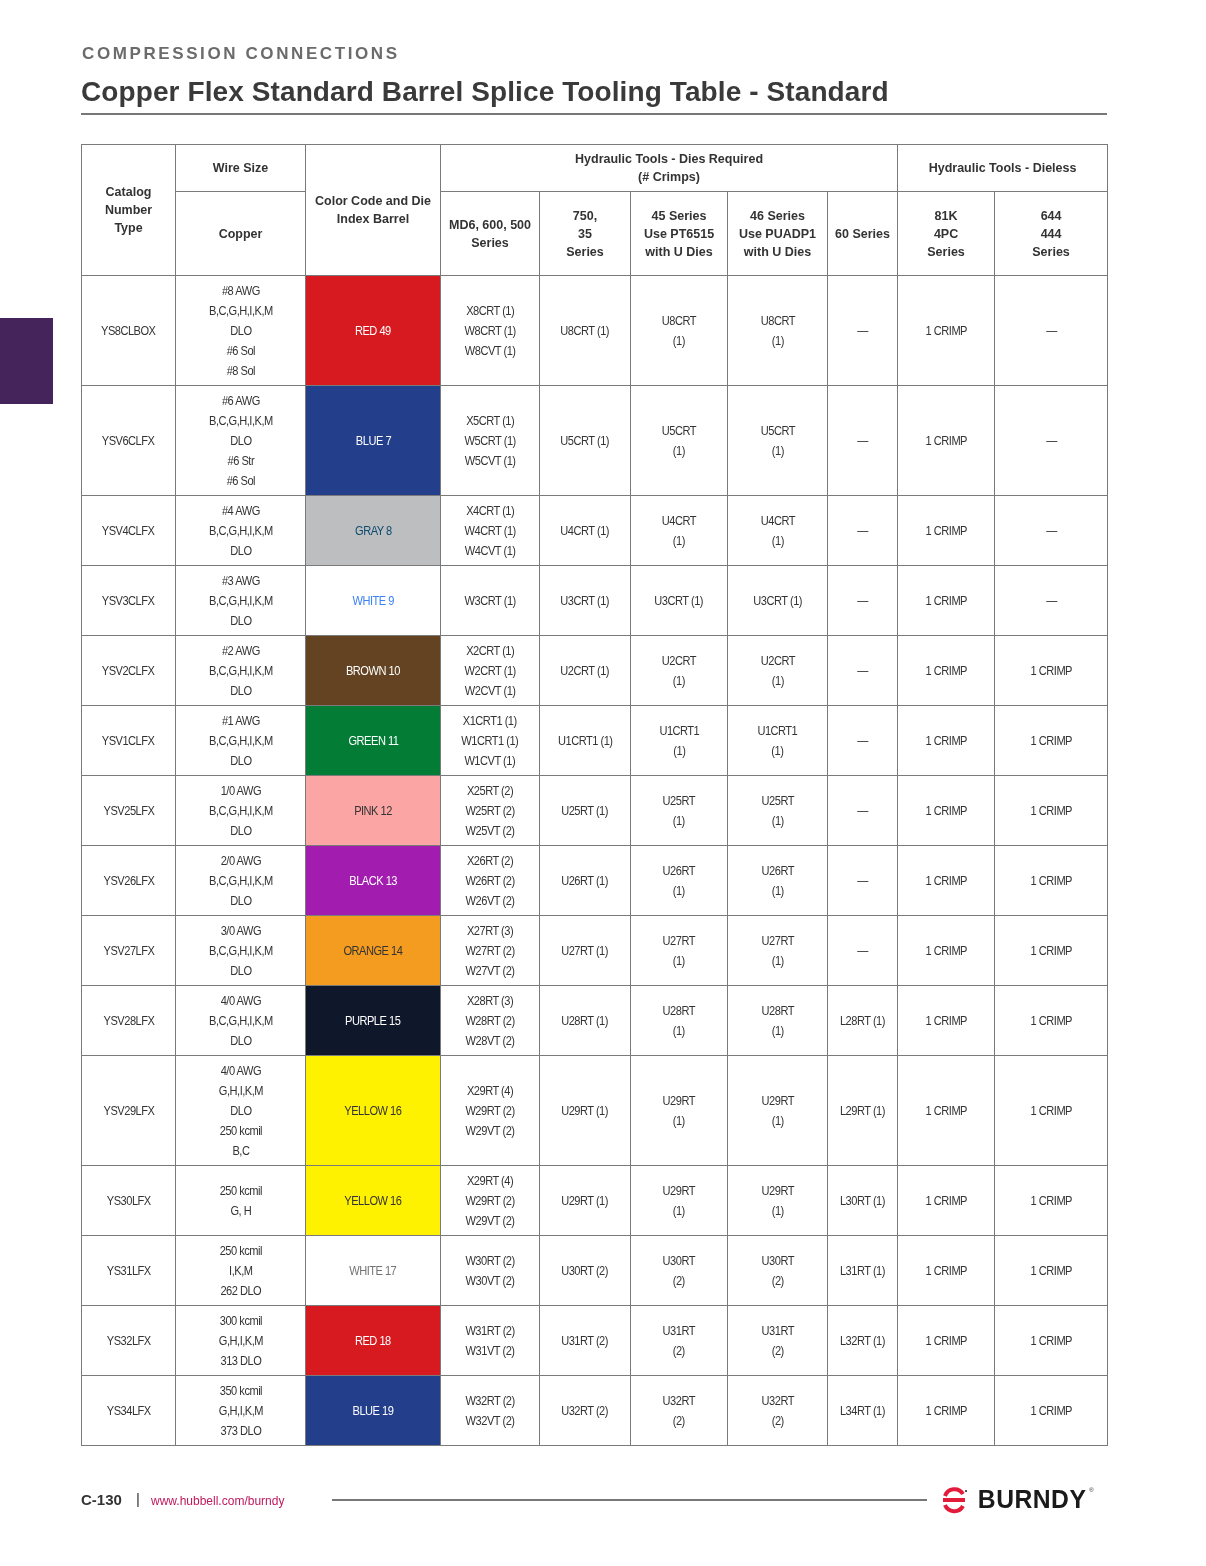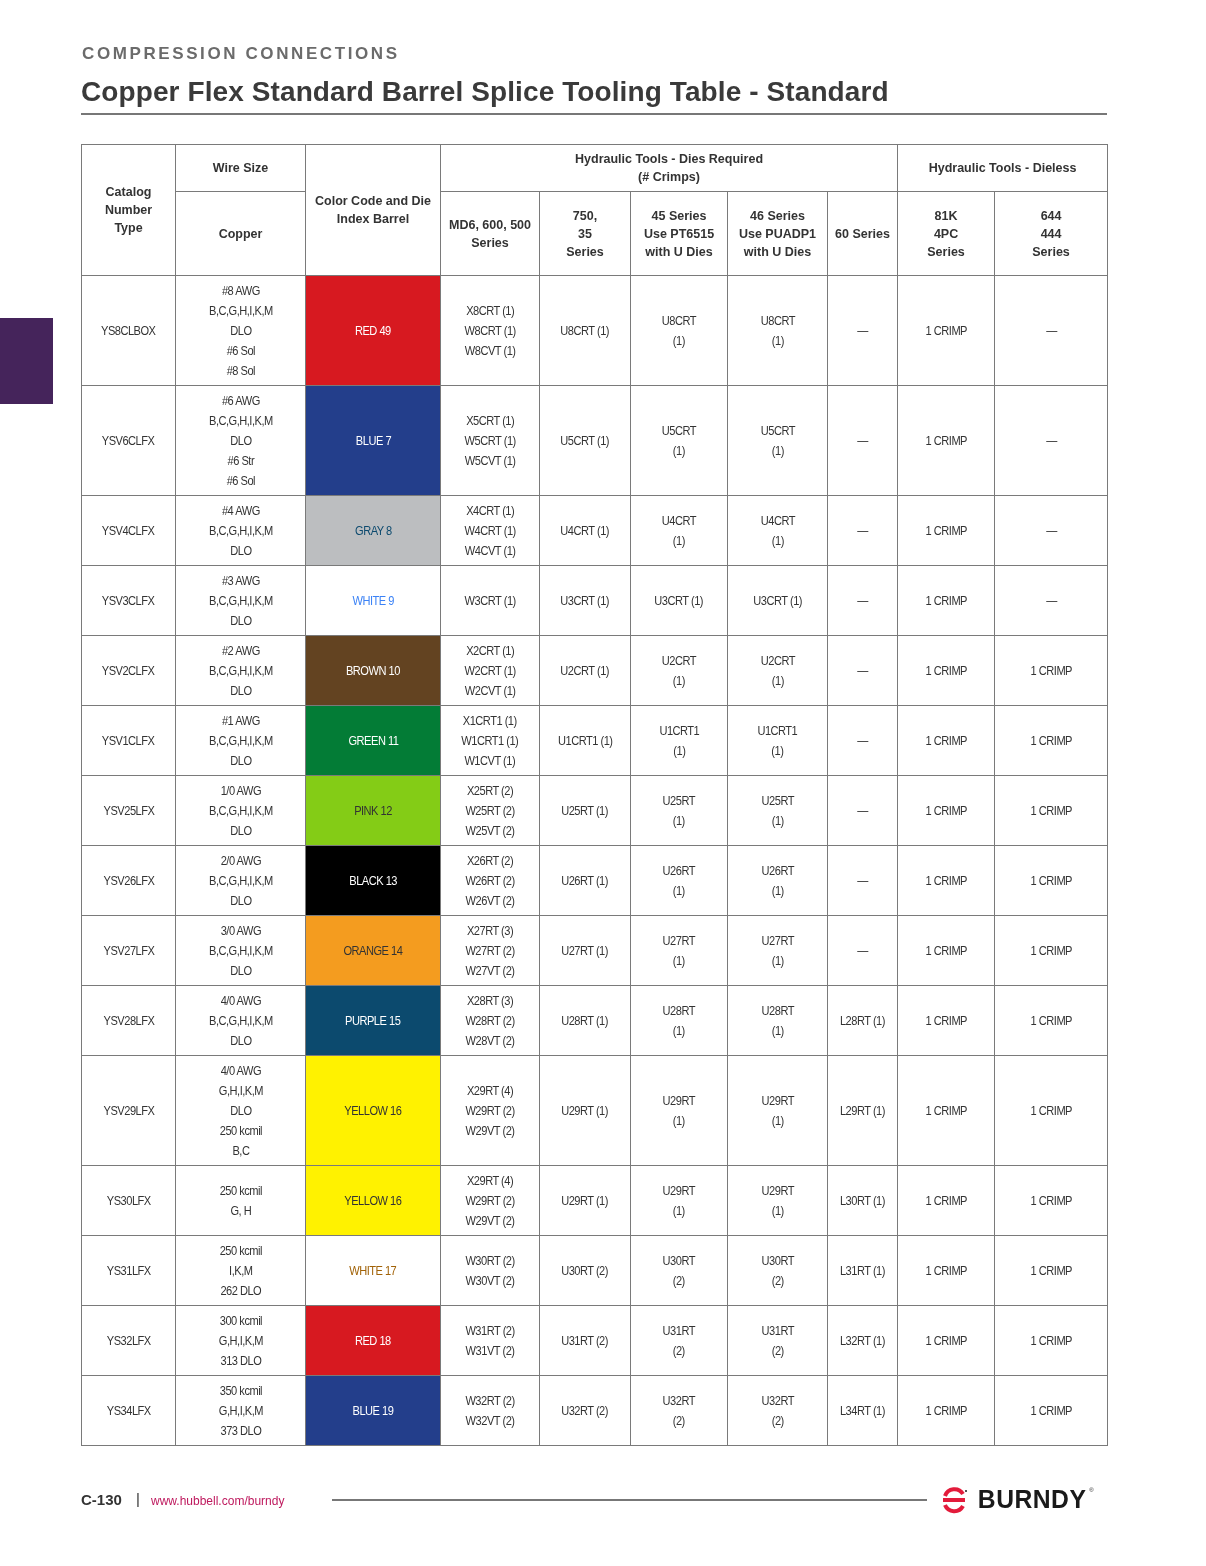--- a/index.html
+++ b/index.html
@@ -196,40 +196,40 @@
     <td><span class="cell-text">—</span></td>
     <td><span class="cell-text">1 CRIMP</span></td>
     <td><span class="cell-text">1 CRIMP</span></td>
   </tr>
 
   <tr style="height: 70px;">
     <td><span class="cell-text">YSV25LFX</span></td>
     <td><span class="cell-text">1/0 AWG
 B,C,G,H,I,K,M
 DLO</span></td>
-    <td class="color-cell" style="background: #84cc16; color: rgb(51, 51, 51); margin-top: 40px;"><span class="cell-text">PINK 12</span></td>
+    <td class="color-cell" style="background: #fca5a5; color: rgb(51, 51, 51); margin-top: 40px;"><span class="cell-text">PINK 12</span></td>
     <td><span class="cell-text">X25RT (2)
 W25RT (2)
 W25VT (2)</span></td>
     <td><span class="cell-text">U25RT (1)</span></td>
     <td><span class="cell-text">U25RT
 (1)</span></td>
     <td><span class="cell-text">U25RT
 (1)</span></td>
     <td><span class="cell-text">—</span></td>
     <td><span class="cell-text">1 CRIMP</span></td>
     <td><span class="cell-text">1 CRIMP</span></td>
   </tr>
 
   <tr style="height: 70px;">
     <td><span class="cell-text">YSV26LFX</span></td>
     <td><span class="cell-text">2/0 AWG
 B,C,G,H,I,K,M
 DLO</span></td>
-    <td class="color-cell" style="background: #000000; color: rgb(255, 255, 255);"><span class="cell-text">BLACK 13</span></td>
+    <td class="color-cell" style="background: #a21caf; color: rgb(255, 255, 255);"><span class="cell-text">BLACK 13</span></td>
     <td><span class="cell-text">X26RT (2)
 W26RT (2)
 W26VT (2)</span></td>
     <td><span class="cell-text">U26RT (1)</span></td>
     <td><span class="cell-text">U26RT
 (1)</span></td>
     <td><span class="cell-text">U26RT
 (1)</span></td>
     <td><span class="cell-text">—</span></td>
     <td><span class="cell-text">1 CRIMP</span></td>
@@ -253,21 +253,21 @@
     <td><span class="cell-text">—</span></td>
     <td><span class="cell-text">1 CRIMP</span></td>
     <td><span class="cell-text">1 CRIMP</span></td>
   </tr>
 
   <tr style="height: 70px;">
     <td><span class="cell-text">YSV28LFX</span></td>
     <td><span class="cell-text">4/0 AWG
 B,C,G,H,I,K,M
 DLO</span></td>
-    <td class="color-cell" style="background: #0c4a6e; color: rgb(255, 255, 255);"><span class="cell-text">PURPLE 15</span></td>
+    <td class="color-cell" style="background: #0f172a; color: rgb(255, 255, 255);"><span class="cell-text">PURPLE 15</span></td>
     <td><span class="cell-text">X28RT (3)
 W28RT (2)
 W28VT (2)</span></td>
     <td><span class="cell-text">U28RT (1)</span></td>
     <td><span class="cell-text">U28RT
 (1)</span></td>
     <td><span class="cell-text">U28RT
 (1)</span></td>
     <td><span class="cell-text">L28RT (1)</span></td>
     <td><span class="cell-text">1 CRIMP</span></td>
@@ -311,21 +311,21 @@
     <td><span class="cell-text">L30RT (1)</span></td>
     <td><span class="cell-text">1 CRIMP</span></td>
     <td><span class="cell-text">1 CRIMP</span></td>
   </tr>
 
   <tr style="height: 70px;">
     <td><span class="cell-text">YS31LFX</span></td>
     <td><span class="cell-text">250 kcmil
 I,K,M
 262 DLO</span></td>
-    <td class="color-cell" style="background: rgb(255, 255, 255); color: #a16207;"><span class="cell-text">WHITE 17</span></td>
+    <td class="color-cell" style="background: rgb(255, 255, 255); color: #737373;"><span class="cell-text">WHITE 17</span></td>
     <td><span class="cell-text">W30RT (2)
 W30VT (2)</span></td>
     <td><span class="cell-text">U30RT (2)</span></td>
     <td><span class="cell-text">U30RT
 (2)</span></td>
     <td><span class="cell-text">U30RT
 (2)</span></td>
     <td><span class="cell-text">L31RT (1)</span></td>
     <td><span class="cell-text">1 CRIMP</span></td>
     <td><span class="cell-text">1 CRIMP</span></td>

